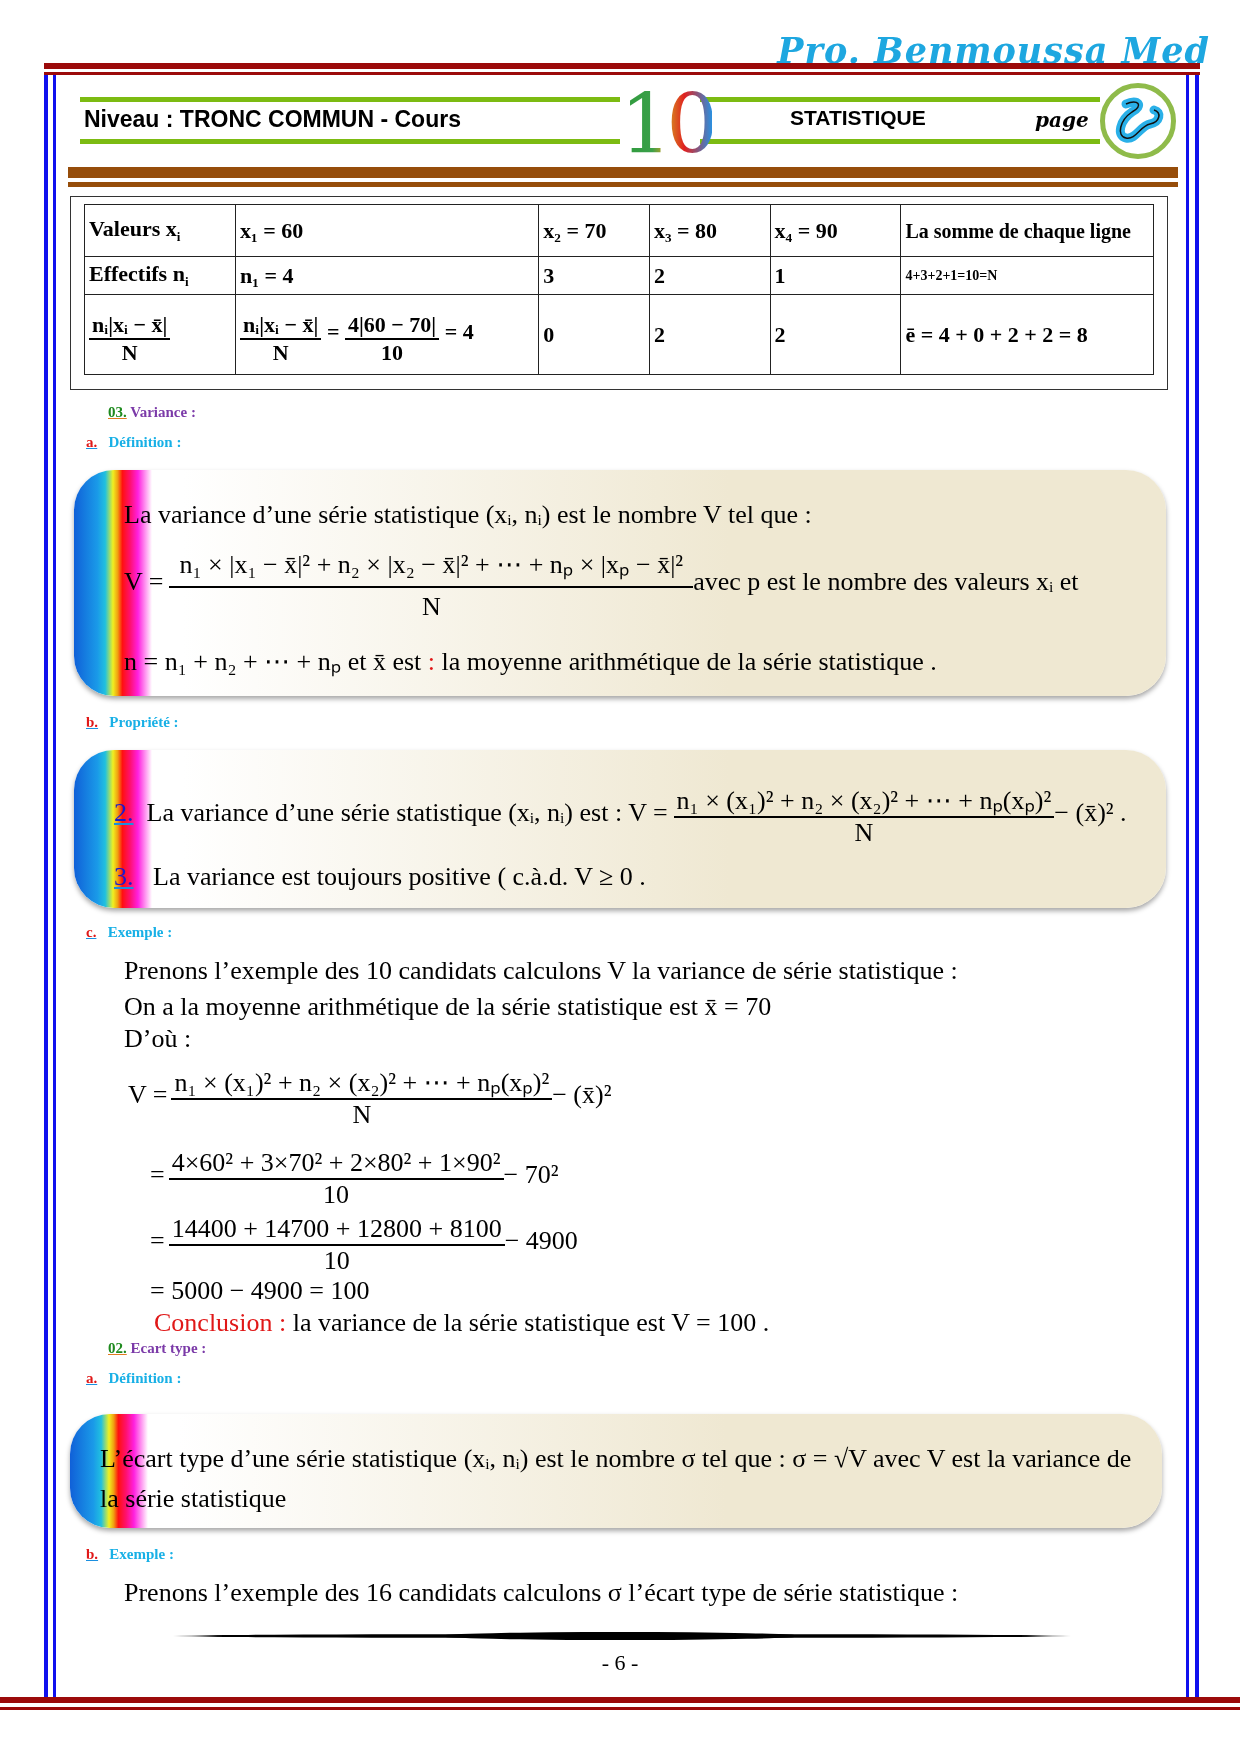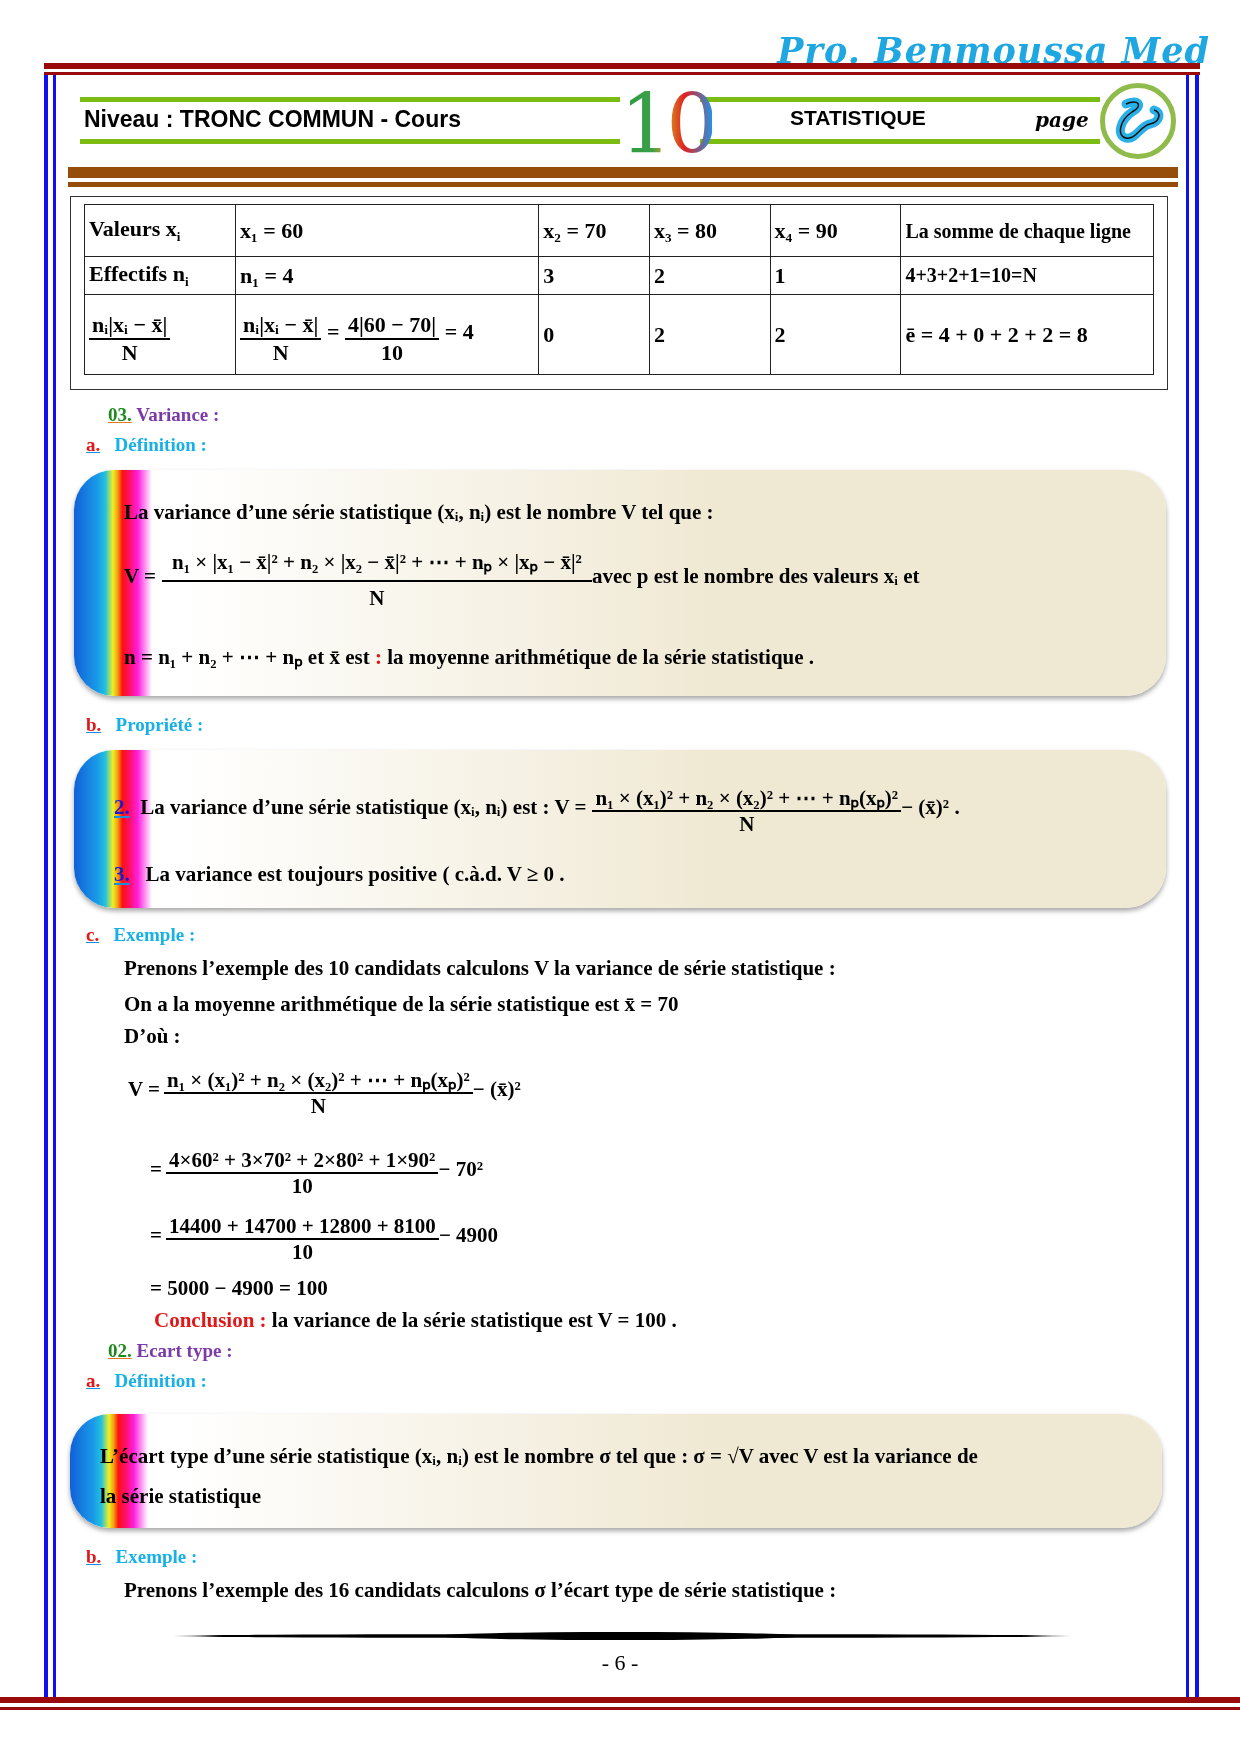--- a/index.html
+++ b/index.html
@@ -17,31 +17,31 @@
   .page-word { position:absolute; left:1035px; top:108px; font-family:"DejaVu Serif", serif; font-style:italic; font-weight:bold; font-size:20px; }
   .logo { position:absolute; left:1100px; top:83px; width:66px; height:66px; border:5px solid #8fbb4a; border-radius:50%; display:flex; align-items:center; justify-content:center; }
   .brown1 { position:absolute; left:68px; width:1110px; top:167px; height:11px; background:#964d0a; }
   .brown2 { position:absolute; left:68px; width:1110px; top:182px; height:5px; background:#964d0a; }
   .tbl-outer { position:absolute; left:70px; top:196px; width:1096px; height:192px; border:1px solid #333; }
   table.st { position:absolute; left:84px; top:204px; width:1070px; border-collapse:collapse; font-weight:bold; font-size:22px; }
   table.st td { border:1.5px solid #222; vertical-align:middle; padding:0 4px; }
   .frac { display:inline-flex; flex-direction:column; align-items:center; vertical-align:middle;margin-top:8px; }
   .frac .num { border-bottom:2px solid #000; padding:0 3px; line-height:1.15; }
   .frac .den { line-height:1.15; }
-  .sec { position:absolute; font-weight:bold; font-size:19px; }
+  .sec { position:absolute; font-weight:bold; font-size:15px; }
   .num-green { color:#1e8a1e; text-decoration:underline; text-decoration-color:#e07b20; }
   .purple { color:#7b3aa8; }
   .cyan { color:#18b0e6; }
   .letter-red { color:#e01818; text-decoration:underline; text-decoration-color:#1a8fe0; }
   .box { position:absolute; border-radius:40px; box-shadow:0 3px 5px rgba(0,0,0,0.35); overflow:hidden;
     background:linear-gradient(90deg,#ffffff 0%,#ffffff 10%,#efe8d2 60%,#efe8d2 100%); }
   .box .rainbow { position:absolute; left:0; top:0; bottom:0; width:78px;
     background:linear-gradient(90deg,#1060d8 0%,#1a9ae8 30%,#20c0e0 40%,#f0f020 50%,#f0a010 56%,#ff1010 62%,#ff1070 72%,#ff20e0 82%,#ffffff 100%); }
   .box .content { position:absolute; left:0; top:0; right:0; bottom:0; font-weight:bold; font-size:21px; }
-  .line { position:absolute; white-space:nowrap; font-weight:bold; font-size:21px;text-align:center; }
+  .line { position:absolute; white-space:nowrap; font-weight:normal; font-size:26px;text-align:center; }
   .red { color:#e01818; }
   .footer-rule { position:absolute; left:172px; top:1634px; width:900px; height:4px; background:linear-gradient(90deg,transparent 0%,#000 5%,#000 95%,transparent 100%); border-radius:50%; }
   .footer-rule2 { position:absolute; left:440px; top:1632px; width:360px; height:8px; background:#000; border-radius:50%; }
   .pagenum { position:absolute; left:0; width:1240px; text-align:center; top:1650px; font-size:22px; }
   sub { font-size:13px; }
 </style>
 </head>
 <body>
 
 <div class="author">Pro. Benmoussa Med</div>
@@ -79,21 +79,21 @@
     <td style="width:110px">x₃ = 80</td>
     <td style="width:120px">x₄ = 90</td>
     <td style="width:240px;font-size:20px;line-height:1.1">La somme de chaque ligne</td>
   </tr>
   <tr style="height:38px">
     <td><span>Effectifs n</span><sub>i</sub></td>
     <td>n₁ = 4</td>
     <td>3</td>
     <td>2</td>
     <td>1</td>
-    <td style="font-size:20px">4+3+2+1=10=N</td>
+    <td style="font-size:14px">4+3+2+1=10=N</td>
   </tr>
   <tr style="height:80px">
     <td>
       <span class="frac">
             <span class="num">nᵢ|xᵢ − x̄|</span>
             <span class="den">N</span>
           </span>
     </td>
     <td>
       <span class="frac">

